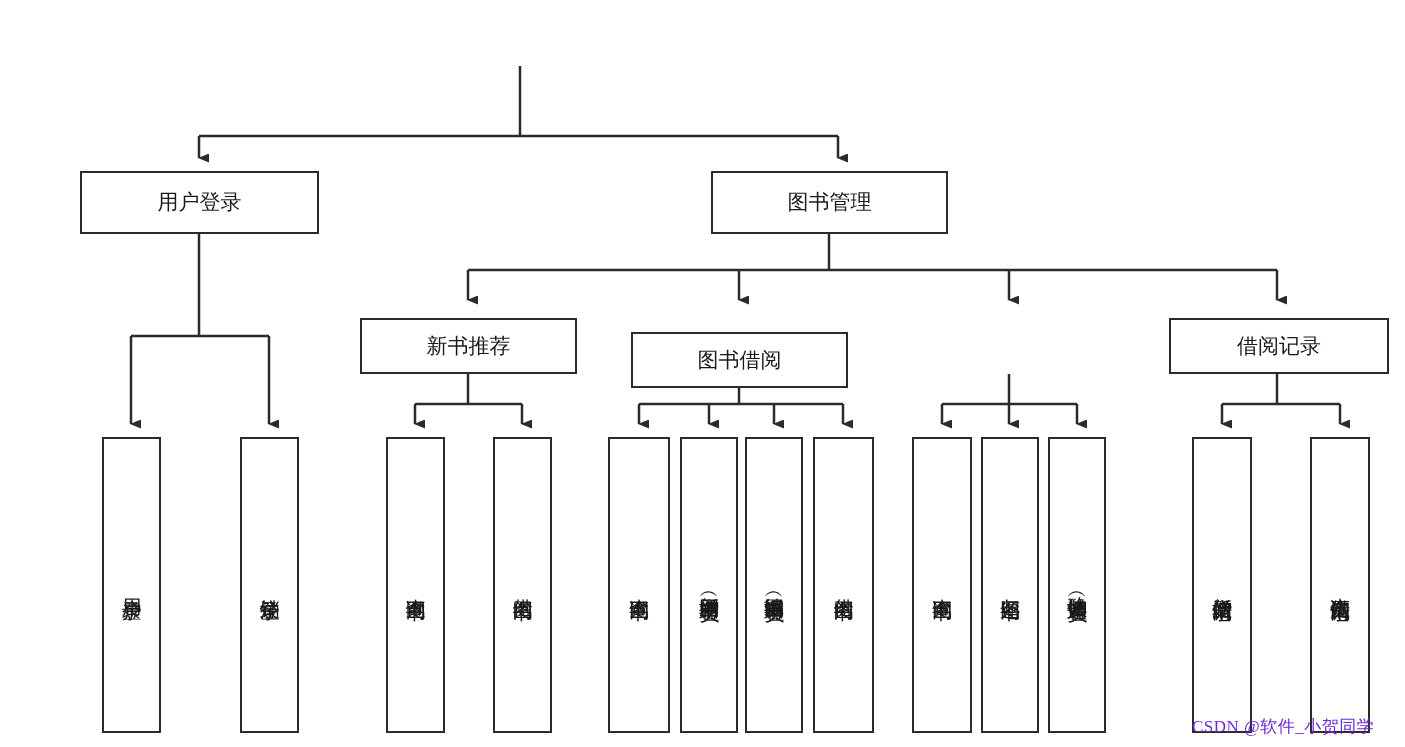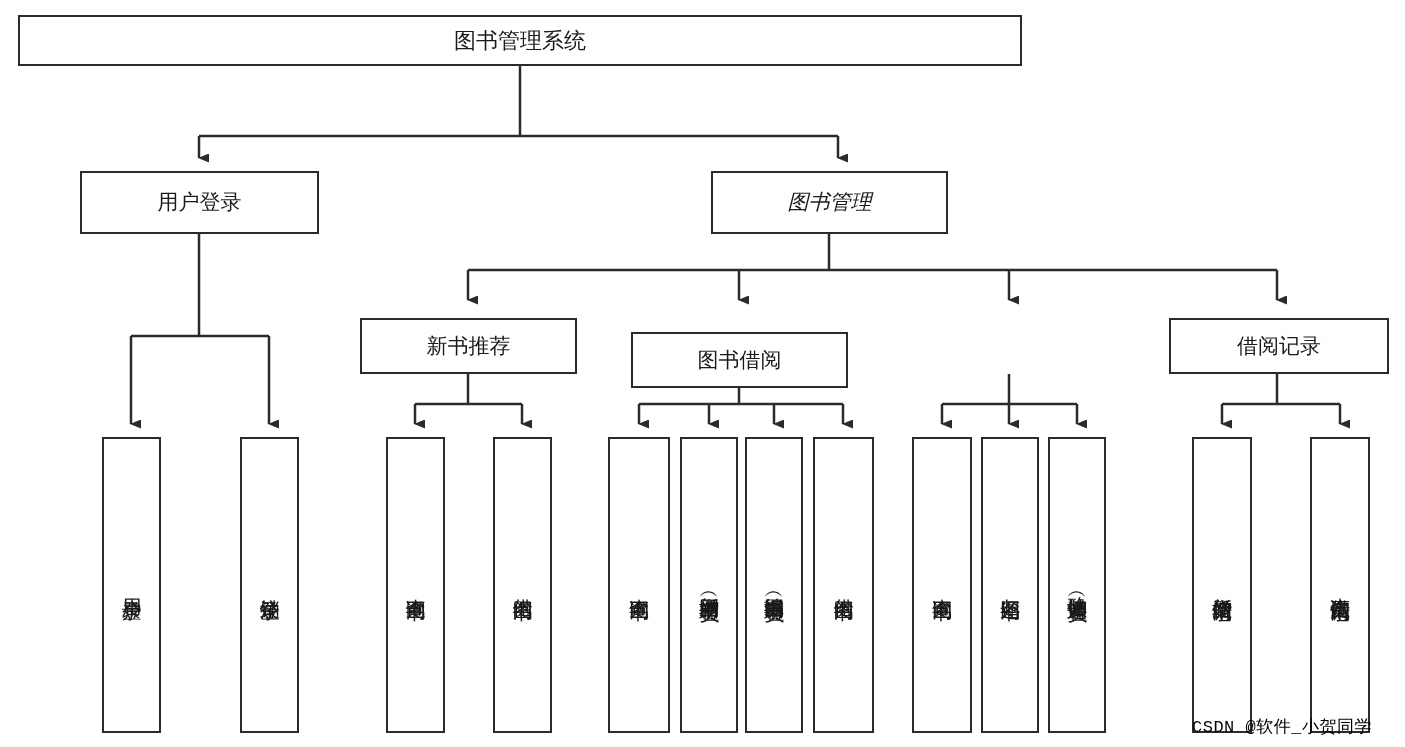--- a/index.html
+++ b/index.html
@@ -52,24 +52,24 @@
     position: absolute;
     left: 0;
     top: 0;
     width: 1405px;
     height: 747px;
     pointer-events: none;
   }
   .watermark {
     position: absolute;
     font-size: 17px;
-    color: #000000;
+    color: #6d28d9;
     letter-spacing: 0.5px;
     white-space: nowrap;
-    font-family: Liberation Mono, monospace;
+    font-family: Liberation Serif, serif;
   }
 </style>
 </head>
 <body>
 
 <div id="canvas">
 
   <svg class="links" viewBox="0 0 1405 747">
     <defs>
       <marker id="arrow" markerWidth="9" markerHeight="11" refX="4.5" refY="10" orient="auto" markerUnits="userSpaceOnUse">
@@ -113,28 +113,25 @@
       <path d="M1009,404 L1009,424" marker-end="url(#arrow)"></path>
       <path d="M1077,404 L1077,424" marker-end="url(#arrow)"></path>
 
       <path d="M1277,374 L1277,404"></path>
       <path d="M1222,404 L1340,404"></path>
       <path d="M1222,404 L1222,424" marker-end="url(#arrow)"></path>
       <path d="M1340,404 L1340,424" marker-end="url(#arrow)"></path>
     </g>
   </svg>
 
-  <div class="node root" style="left:18px; top:15px; width:1004px; height:51px;">
-    <span>图书管理系统</span>
-  </div>
 
   <div class="node h" style="left:80px; top:171px; width:239px; height:63px;">
     <span>用户登录</span>
   </div>
-  <div class="node h" style="left:711px; top:171px; width:237px; height:63px;font-style:italic;">
+  <div class="node h" style="left:711px; top:171px; width:237px; height:63px;">
     <span>图书管理</span>
   </div>
 
   <div class="node h" style="left:360px; top:318px; width:217px; height:56px;">
     <span>新书推荐</span>
   </div>
   <div class="node h" style="left:631px; top:332px; width:217px; height:56px;">
     <span>图书借阅</span>
   </div>
   <div class="node h" style="left:1169px; top:318px; width:220px; height:56px;">

